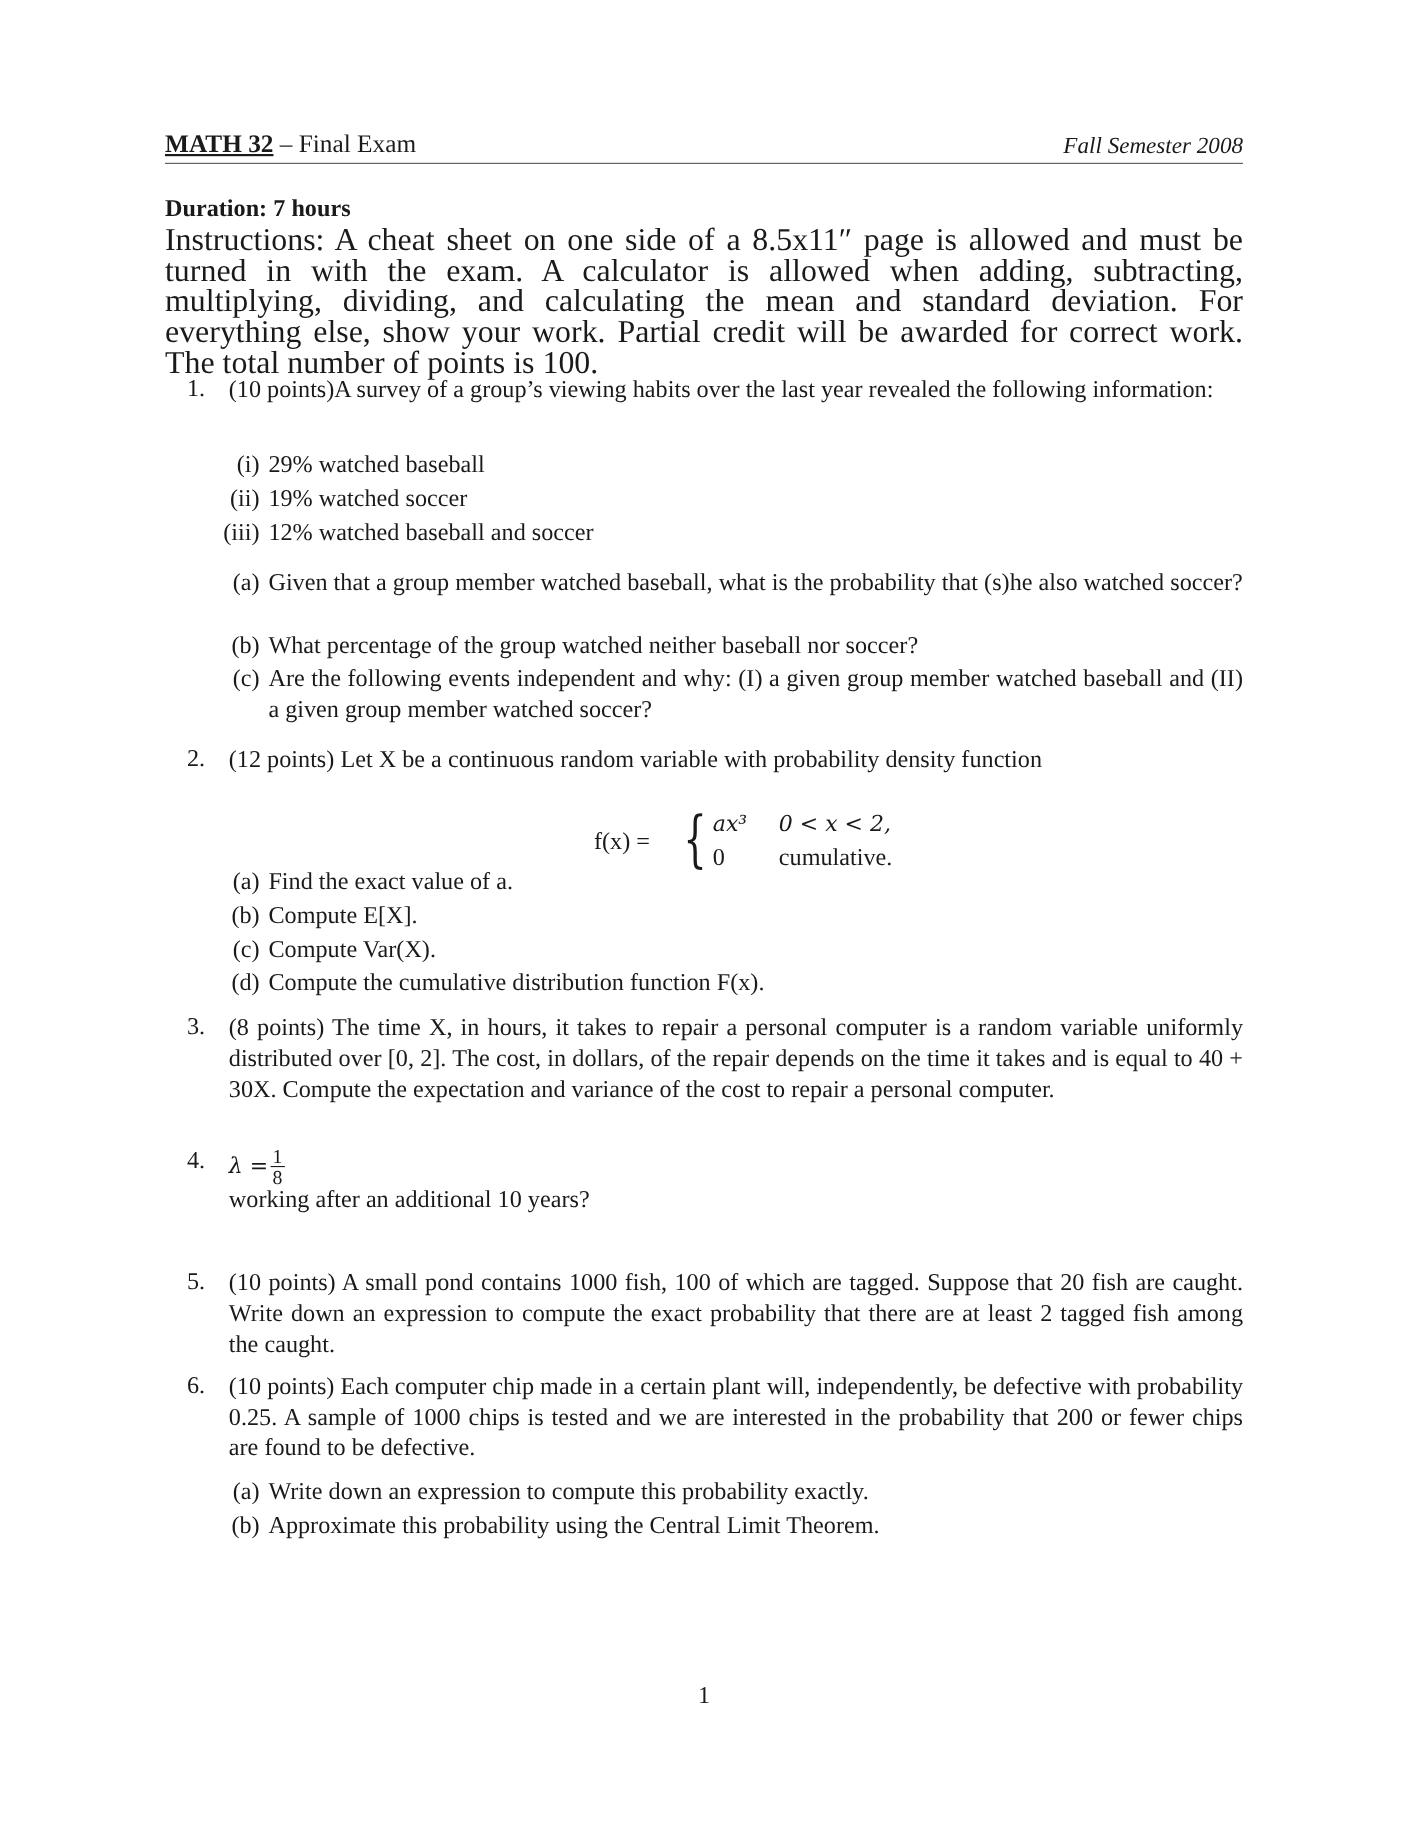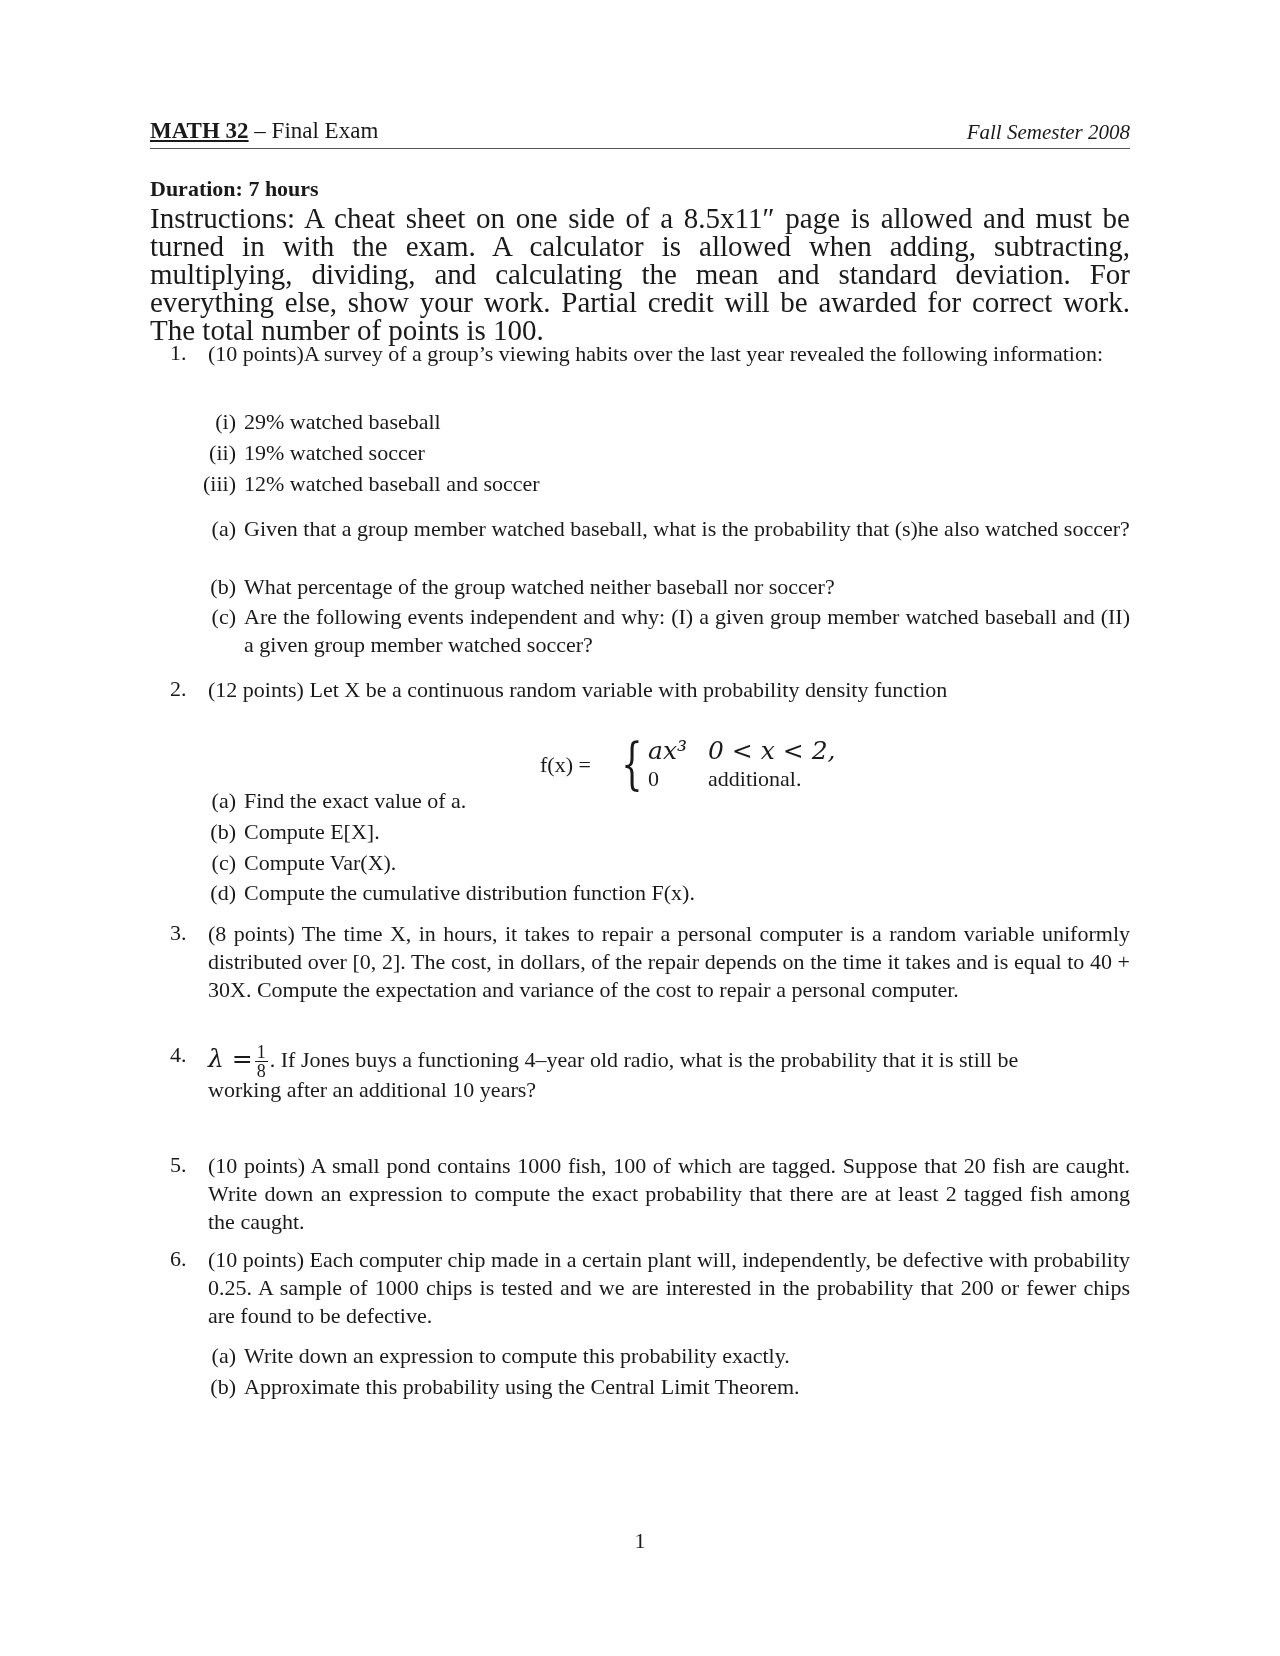--- a/index.html
+++ b/index.html
@@ -11,21 +11,21 @@
   .header .right { position: absolute; right: 0; top: 2px; font-size: 21px; font-style: italic; }
   .p { font-size: 29px; line-height: 28px; text-align: justify; }
   .abs { position: absolute; }
   .duration { top: 176px; left: 0; font-weight: bold; font-size: 22px; }
   .instructions { top: 204px; left: 0; width: 980px; }
   .qnum { position: absolute; font-size: 22px; }
   .qtext { position: absolute; left: 58px; width: 922px; font-size: 22px; line-height: 28px; text-align: justify; }
   .sub { position: absolute; font-size: 22px; line-height: 28px; }
   .sub .lab { position: absolute; right: 100%; padding-right: 8px; white-space: nowrap; }
   .sub .txt { display: block; text-align: justify; }
-  .math { font-style: italic; font-family: "DejaVu Serif", serif; font-size: 25px; }
+  .math { font-style: italic; font-family: "DejaVu Serif", serif; font-size: 20px; }
   .piecewise { position: absolute; top: 744px; left: 390px; font-size: 22px; }
   .brace { position: absolute; font-size: 56px; line-height: 56px; top: -8px; left: 74px; font-family: "DejaVu Serif", serif; font-weight: 200; transform: scaleX(0.6); }
   .pagenum { position: absolute; top: 1528px; left: 0; width: 980px; text-align: center; font-size: 22px; }
   .frac { display: inline-block; vertical-align: middle; text-align: center; font-size: 18px; line-height: 18px; margin: 0 2px; }
   .frac span { display: block; }
   .frac .num { border-bottom: 1px solid #1a1a1a; padding: 0 2px; }
 </style>
 </head>
 <body>
 
@@ -73,21 +73,21 @@
   <div>
     <div class="qnum" style="top:676px; left:20px;">2.</div>
     <div class="qtext" style="top:676px;">(12 points) Let X be a continuous random variable with probability density function</div>
 
     <div class="piecewise">
       <span class="abs" style="top:8px; left:0; white-space:nowrap;">f(x) =</span>
       <span class="brace">{</span>
       <span class="abs math" style="top:-8px; left:108px; white-space:nowrap;">ax³</span>
       <span class="abs math" style="top:-8px; left:168px; white-space:nowrap;">0 &lt; x &lt; 2,</span>
       <span class="abs" style="top:22px; left:108px;">0</span>
-      <span class="abs" style="top:22px; left:168px; white-space:nowrap;">additional.</span>
+      <span class="abs" style="top:22px; left:168px; white-space:nowrap;">cumulative.</span>
     </div>
 
     <div class="sub" style="top:787px; left:94px; width:886px;">
         <span class="lab">(a)</span>
         <span class="txt">Find the exact value of a.</span>
       </div>
     <div class="sub" style="top:818px; left:94px; width:886px;">
         <span class="lab">(b)</span>
         <span class="txt">Compute E[X].</span>
       </div>
@@ -102,21 +102,21 @@
   </div>
 
   <div>
     <div class="qnum" style="top:920px; left:20px;">3.</div>
     <div class="qtext" style="top:920px;">(8 points) The time X, in hours, it takes to repair a personal computer is a random variable uniformly distributed over [0, 2]. The cost, in dollars, of the repair depends on the time it takes and is equal to 40 + 30X. Compute the expectation and variance of the cost to repair a personal computer.</div>
   </div>
 
   <div>
     <div class="qnum" style="top:1042px; left:20px;">4.</div>
     <div class="qtext" style="top:1042px;">
-      <div style="white-space:nowrap; height:34px; line-height:34px;"><span class="math">λ =</span><span class="frac"><span class="num">1</span><span class="den">8</span></span><span>. If Jones buys a functioning 4–year old radio, what is the probability that it is still be</span></div>
+      <div style="white-space:nowrap; height:34px; line-height:34px;"><span class="math">λ =</span><span class="frac"><span class="num">1</span><span class="den">8</span></span></div>
       <div>working after an additional 10 years?</div>
     </div>
   </div>
 
   <div>
     <div class="qnum" style="top:1152px; left:20px;">5.</div>
     <div class="qtext" style="top:1152px;">(10 points) A small pond contains 1000 fish, 100 of which are tagged. Suppose that 20 fish are caught. Write down an expression to compute the exact probability that there are at least 2 tagged fish among the caught.</div>
   </div>
 
   <div>

